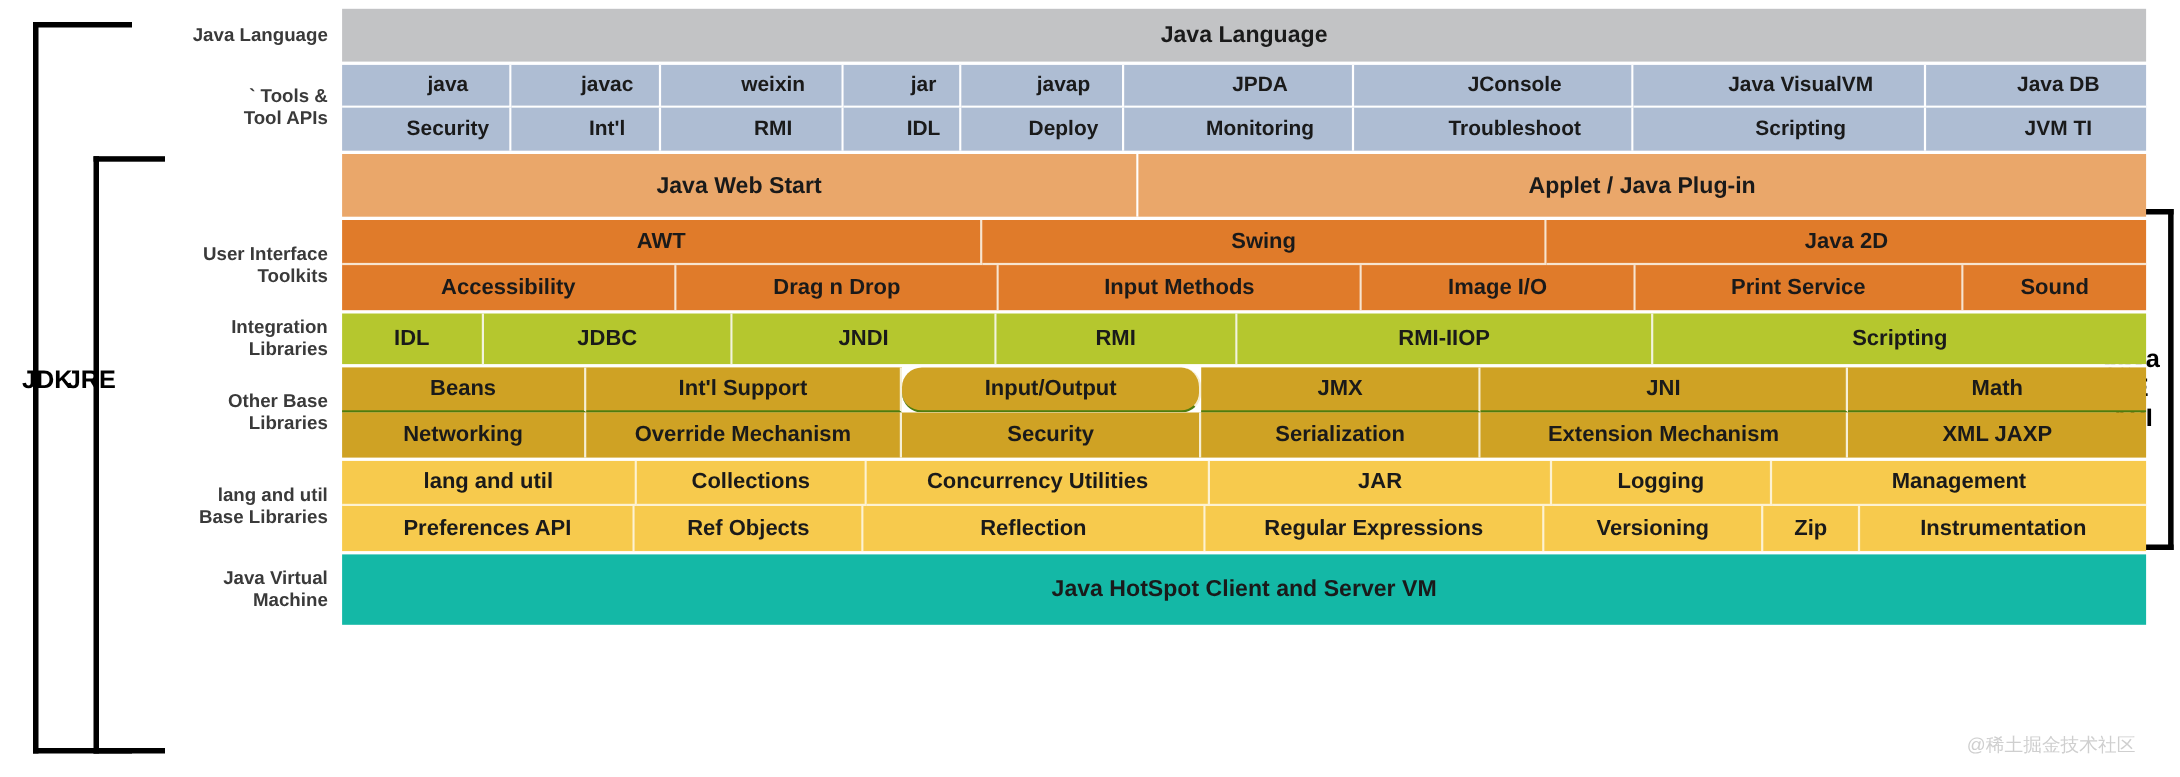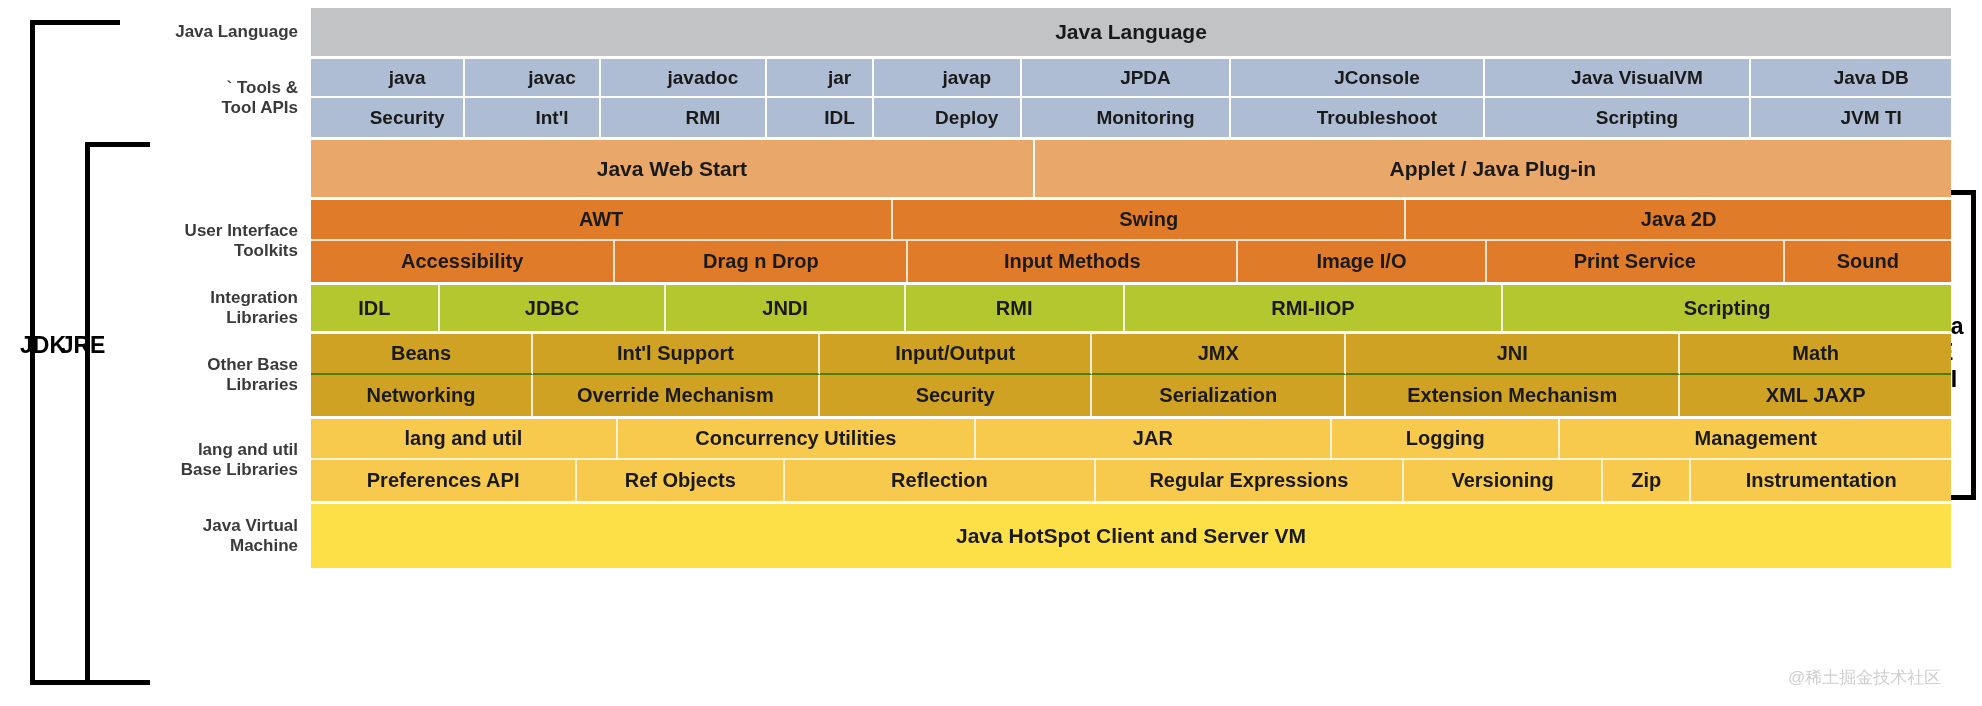--- a/index.html
+++ b/index.html
@@ -153,21 +153,21 @@
     background: #f7ca4d;
     height: 41px;
     border-right: 2px solid #fdf2d2;
     border-bottom: 2px solid #fdf2d2;
     font-size: 20px;
   }
   .band-lang .cell:last-child { border-right: none; }
   .band-lang .band-row:last-child .cell { border-bottom: none; }
 
   .band-jvm .cell {
-    background: #fde047;
+    background: #14b8a6;
     height: 64px;
     font-size: 21px;
   }
 
   .band-gap { height: 3px; width: 100%; background: #ffffff; }
 
   
   #watermark-url {
     position: absolute;
     left: 1232px;
@@ -232,21 +232,21 @@
       <div class="band band-language">
         <div class="band-row">
           <div class="cell" style="flex: 100 0 0px;">Java Language</div>
         </div>
       </div>
       <div class="band-gap"></div>
       <div class="band band-tools">
         <div class="band-row">
           <div class="cell" style="flex: 7.7 0 0px;">java</div>
           <div class="cell" style="flex: 6.3 0 0px;">javac</div>
-          <div class="cell" style="flex: 8.6 0 0px;">javadoc</div>
+          <div class="cell" style="flex: 8.6 0 0px;">weixin</div>
           <div class="cell" style="flex: 4.2 0 0px;">jar</div>
           <div class="cell" style="flex: 7.2 0 0px;">javap</div>
           <div class="cell" style="flex: 11.8 0 0px;">JPDA</div>
           <div class="cell" style="flex: 15 0 0px;">JConsole</div>
           <div class="cell" style="flex: 16 0 0px;">Java VisualVM</div>
           <div class="cell" style="flex: 11.2 0 0px;">Java DB</div>
         </div>
         <div class="band-row">
           <div class="cell" style="flex: 7.7 0 0px;">Security</div>
           <div class="cell" style="flex: 6.3 0 0px;">Int'l</div>
@@ -291,38 +291,39 @@
           <div class="cell" style="flex: 13.2 0 0px;">RMI</div>
           <div class="cell" style="flex: 23.3 0 0px;">RMI-IIOP</div>
           <div class="cell" style="flex: 27.8 0 0px;">Scripting</div>
         </div>
       </div>
       <div class="band-gap"></div>
       <div class="band band-other">
         <div class="band-row">
           <div class="cell" style="flex: 13.4 0 0px;">Beans</div>
           <div class="cell" style="flex: 17.5 0 0px;">Int'l Support</div>
-          <div class="cell" style="flex: 16.6 0 0px;">Input/Output</div>
+          <div class="cell" style="flex: 16.6 0 0px; border-radius: 18px;">Input/Output</div>
           <div class="cell" style="flex: 15.4 0 0px;">JMX</div>
           <div class="cell" style="flex: 20.5 0 0px;">JNI</div>
           <div class="cell" style="flex: 16.6 0 0px;">Math</div>
         </div>
         <div class="band-row">
           <div class="cell" style="flex: 13.4 0 0px;">Networking</div>
           <div class="cell" style="flex: 17.5 0 0px; text-align: right;">Override Mechanism</div>
           <div class="cell" style="flex: 16.6 0 0px;">Security</div>
           <div class="cell" style="flex: 15.4 0 0px;">Serialization</div>
           <div class="cell" style="flex: 20.5 0 0px;">Extension Mechanism</div>
           <div class="cell" style="flex: 16.6 0 0px;">XML JAXP</div>
         </div>
       </div>
       <div class="band-gap"></div>
       <div class="band band-lang">
         <div class="band-row">
           <div class="cell" style="flex: 16.3 0 0px;">lang and util</div>
+          <div class="cell" style="flex: 12.6 0 0px;">Collections</div>
           <div class="cell" style="flex: 19.1 0 0px;">Concurrency Utilities</div>
           <div class="cell" style="flex: 19 0 0px;">JAR</div>
           <div class="cell" style="flex: 12 0 0px;">Logging</div>
           <div class="cell" style="flex: 21 0 0px;">Management</div>
         </div>
         <div class="band-row">
           <div class="cell" style="flex: 16.3 0 0px;">Preferences API</div>
           <div class="cell" style="flex: 12.6 0 0px;">Ref Objects</div>
           <div class="cell" style="flex: 19.1 0 0px;">Reflection</div>
           <div class="cell" style="flex: 19 0 0px;">Regular Expressions</div>

